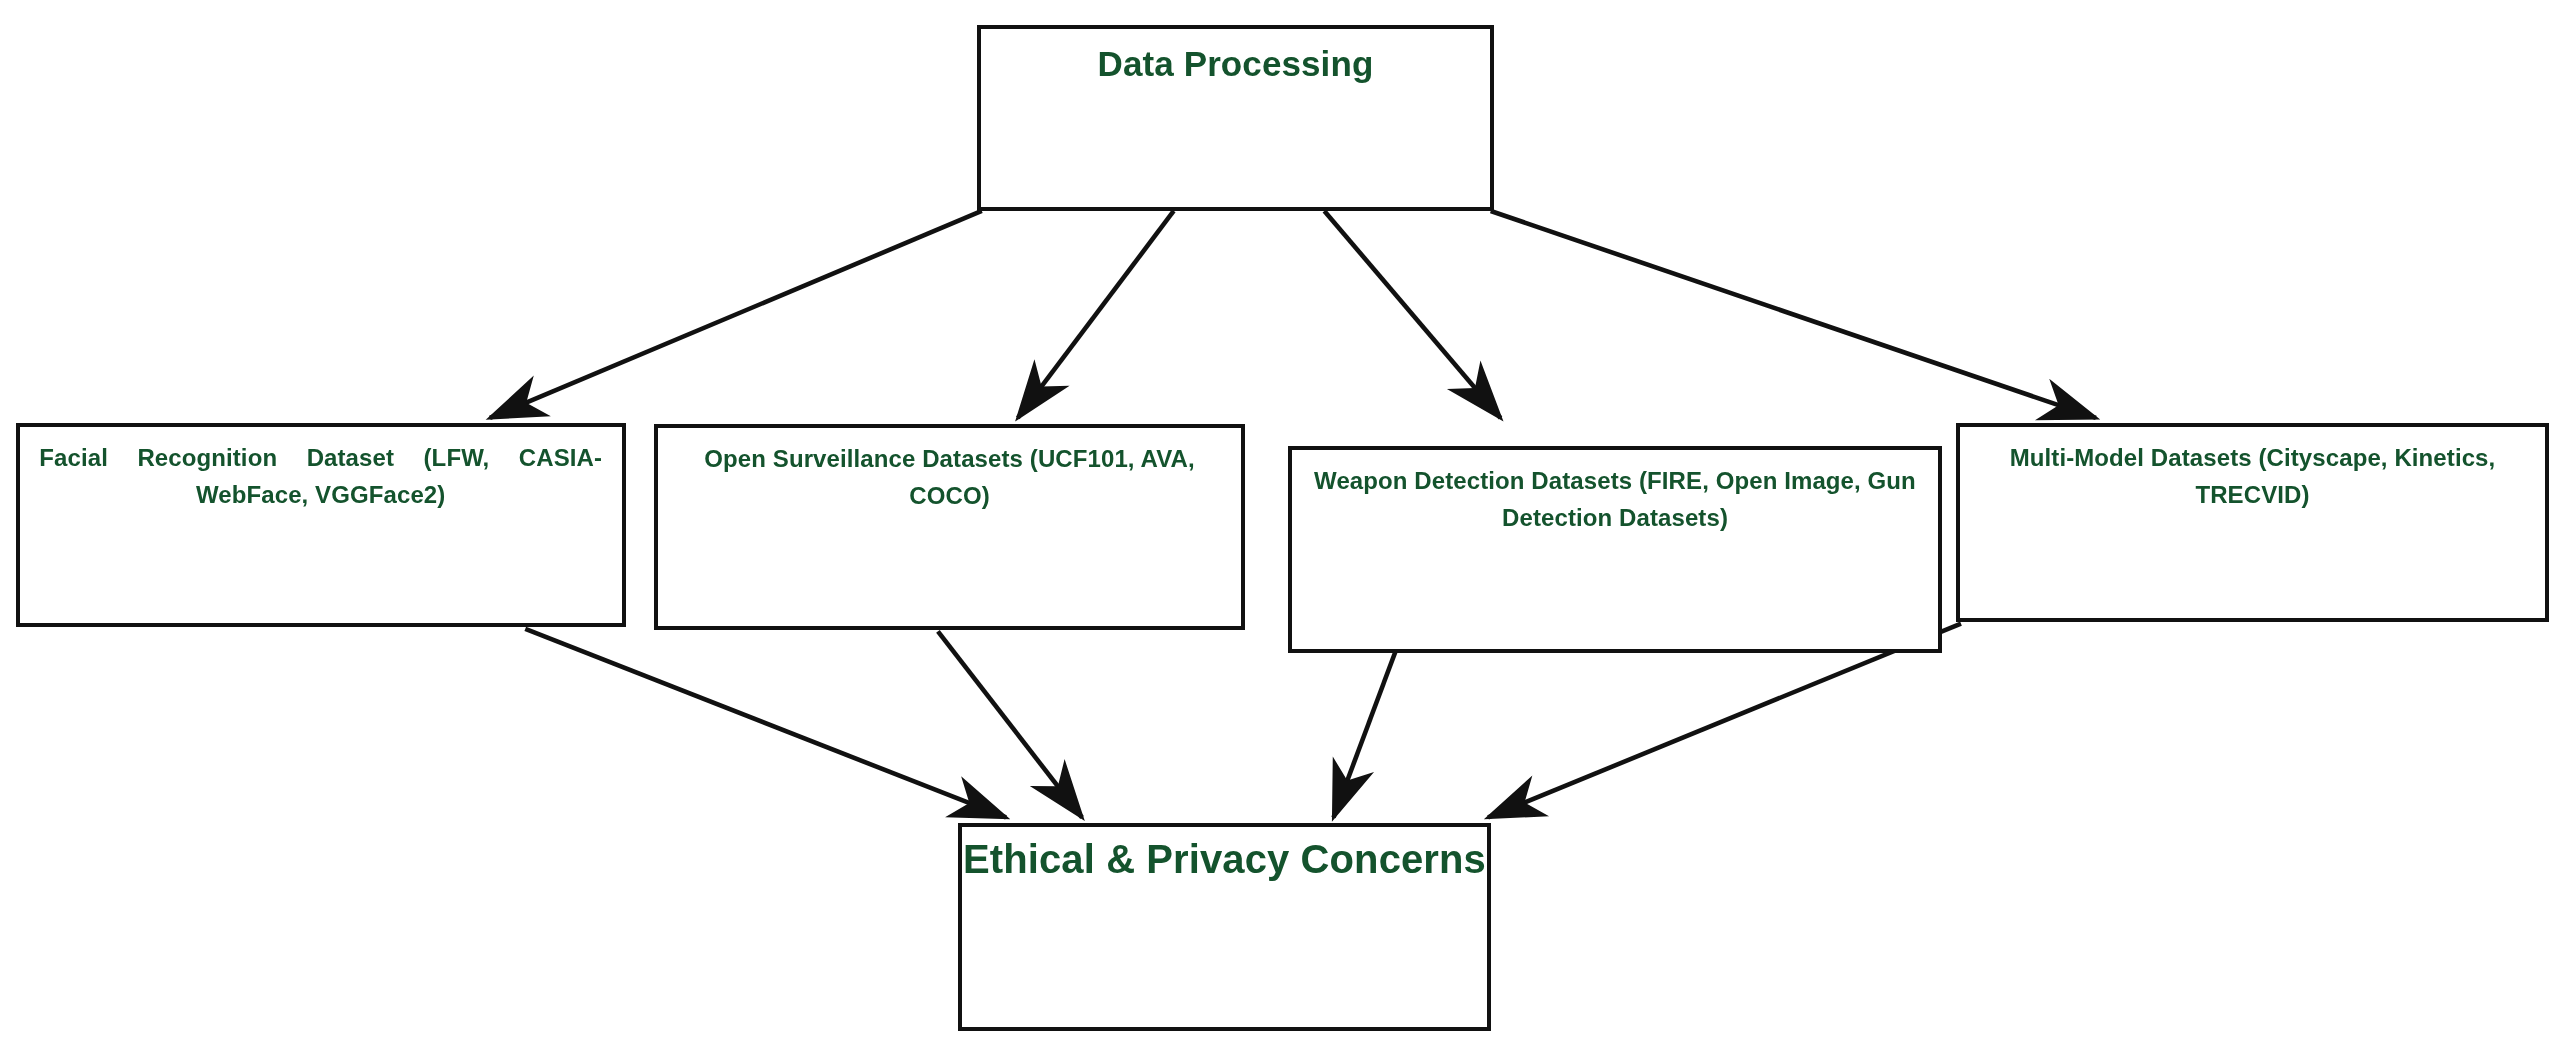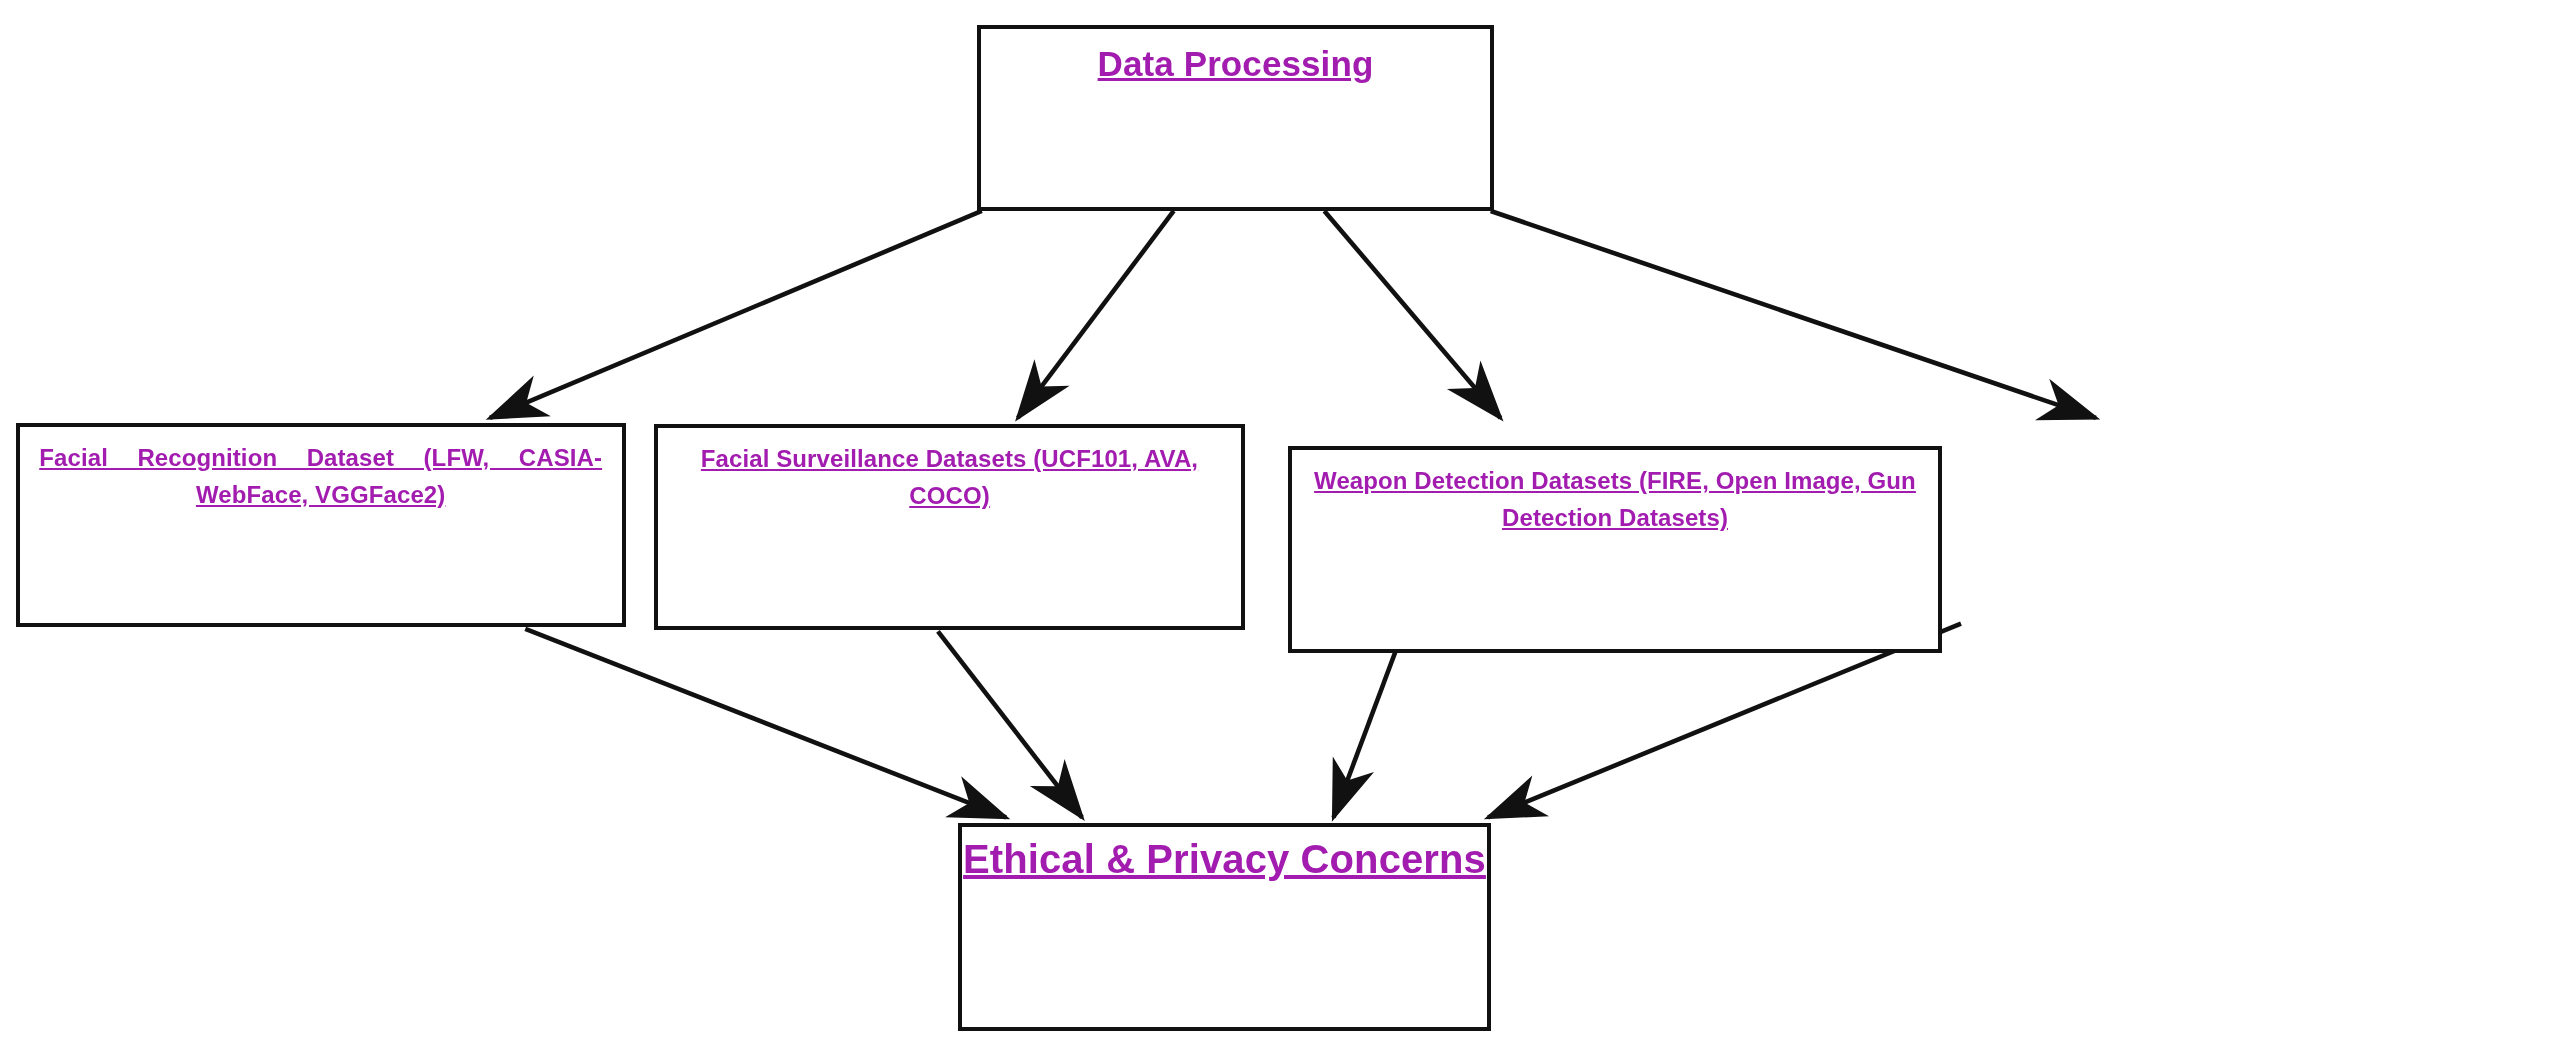--- a/index.html
+++ b/index.html
@@ -19,23 +19,22 @@
     position: absolute;
     box-sizing: border-box;
     background: #ffffff;
     border: 4.6px solid #111111;
     text-align: center;
     z-index: 2;
   }
   .node .node-label {
     display: block;
     font-weight: bold;
-    color: #a21caf;
+    color: #14532d;
     letter-spacing: 0.1px;
-    text-decoration: underline;
   }
   
   #node-data-processing {
     left: 977px;
     top: 25px;
     width: 517px;
     height: 186px;
     padding-top: 14.4px;
   }
   #node-data-processing .node-label {
@@ -128,26 +127,29 @@
 
   <div class="node" id="node-data-processing">
     <span class="node-label">Data Processing</span>
   </div>
 
   <div class="node node-mid" id="node-facial">
     <span class="node-label">Facial Recognition Dataset    (LFW, CASIA-WebFace, VGGFace2)</span>
   </div>
 
   <div class="node node-mid" id="node-video">
-    <span class="node-label">Facial Surveillance Datasets (UCF101, AVA, COCO)</span>
+    <span class="node-label">Open Surveillance Datasets (UCF101, AVA, COCO)</span>
   </div>
 
   <div class="node node-mid" id="node-weapon">
     <span class="node-label">Weapon Detection Datasets (FIRE, Open Image, Gun Detection Datasets)</span>
   </div>
 
+  <div class="node node-mid" id="node-multimodel">
+    <span class="node-label">Multi-Model Datasets (Cityscape, Kinetics, TRECVID)</span>
+  </div>
 
   <div class="node" id="node-ethical">
     <span class="node-label">Ethical &amp; Privacy Concerns</span>
   </div>
 
 </div>
 
 
 </body></html>

